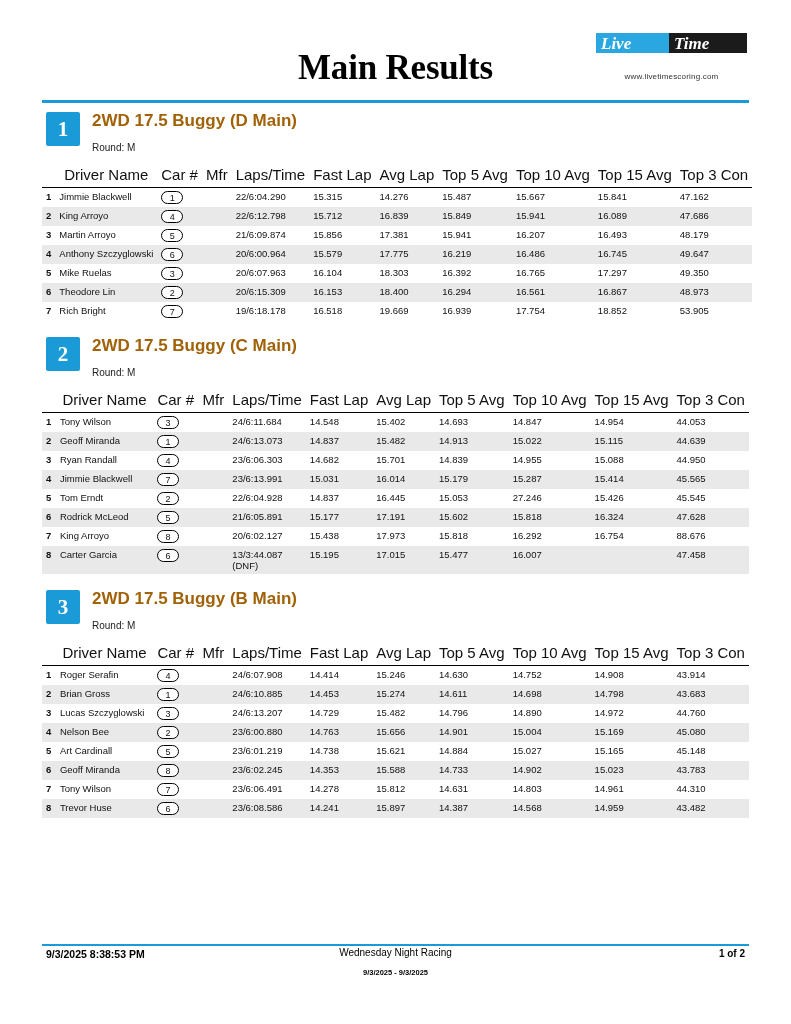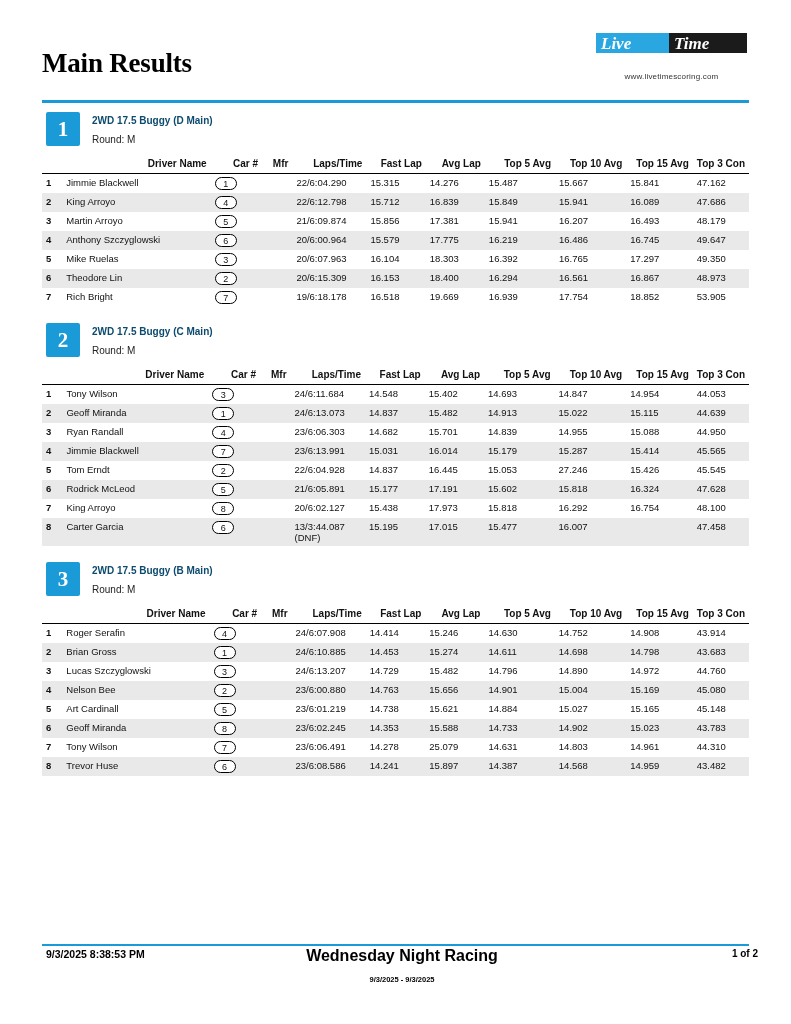--- a/index.html
+++ b/index.html
@@ -24,21 +24,22 @@
 
   
   .header {
     position: relative;
     height: 96px;
   }
   .doc-title {
     position: absolute;
     left: 0; right: 0;
     top: 48px;
-    font-size: 27px;
+    text-align: center;
+    font-size: 35px;
     font-weight: bold;
     font-family: "Liberation Serif", serif;
     letter-spacing: -0.2px;
     color: #000;
   }
   .brand {
     position: absolute;
     right: 0;
     top: 30px;
     width: 155px;
@@ -79,44 +80,44 @@
     font-size: 21px;
     font-weight: bold;
     display: flex;
     align-items: center;
     justify-content: center;
     border-radius: 2px;
     font-family: "Liberation Serif", serif;
   }
   .class-meta { padding-top: 1px; }
   .class-title {
-    font-size: 10px;
+    font-size: 17px;
     font-weight: bold;
-    color: #0c4a6e;
+    color: #a16207;
     line-height: 16px;
   }
   .class-round {
     font-size: 10px;
     color: #222;
     line-height: 14px;
-    margin-top: 4px;
+    margin-top: 12px;
   }
 
   
   table.results {
     width: 100%;
     border-collapse: collapse;
     margin-top: 8px;
     font-size: 9.5px;
     color: #111;
   }
   table.results thead th {
-    font-size: 10px;
-    font-weight: bold;
-    text-align: right;
+    font-size: 15px;
+    font-weight: normal;
+    text-align: center;
     padding: 3px 4px 4px 4px;
     border-bottom: 1.5px solid #000;
     white-space: nowrap;
   }
   table.results tbody td {
     padding: 3px 4px;
     vertical-align: top;
     white-space: nowrap;
   }
   tbody tr.alt td { background: #e9e9e9; }
@@ -150,34 +151,34 @@
   
   .footer-rule {
     position: absolute;
     left: 42px; right: 42px;
     bottom: 78px;
     height: 2px;
     background: #1a9ad6;
   }
   .footer {
     position: absolute;
-    left: 42px; right: 29px;
+    left: 42px; right: 42px;
     bottom: 48px;
     height: 30px;
   }
   .footer-left {
     position: absolute; left: 4px; top: 2px;
     font-size: 10.5px; font-weight: bold; color: #000;
   }
   .footer-center {
     position: absolute; left: 0; right: 0; top: 1px;
     text-align: center;
   }
   .footer-event {
-    font-size: 16px; font-weight: bold; color: #000;
+    font-size: 10px; font-weight: normal; color: #000;
   }
   .footer-dates {
     font-size: 7.5px; font-weight: bold; color: #000; margin-top: 10px;
   }
   .footer-right {
     position: absolute; right: 4px; top: 2px;
     font-size: 10px; font-weight: bold; color: #000;
   }
 </style>
 </head>
@@ -428,21 +429,21 @@
                 <td class="c-pos">7</td>
                 <td class="c-driver">King Arroyo</td>
                 <td class="c-car"><span class="carnum">8</span></td>
                 <td class="c-mfr"></td>
                 <td class="c-laps"><span>20/6:02.127</span></td>
                 <td class="c-fast">15.438</td>
                 <td class="c-avg">17.973</td>
                 <td class="c-t5">15.818</td>
                 <td class="c-t10">16.292</td>
                 <td class="c-t15">16.754</td>
-                <td class="c-t3">48.100</td>
+                <td class="c-t3">88.676</td>
               </tr>
               <tr class="alt">
                 <td class="c-pos">8</td>
                 <td class="c-driver">Carter Garcia</td>
                 <td class="c-car"><span class="carnum">6</span></td>
                 <td class="c-mfr"></td>
                 <td class="c-laps"><span>13/3:44.087</span><span class="dnf">(DNF)</span></td>
                 <td class="c-fast">15.195</td>
                 <td class="c-avg">17.015</td>
                 <td class="c-t5">15.477</td>
@@ -556,21 +557,21 @@
                 <td class="c-t15">15.023</td>
                 <td class="c-t3">43.783</td>
               </tr>
               <tr>
                 <td class="c-pos">7</td>
                 <td class="c-driver">Tony Wilson</td>
                 <td class="c-car"><span class="carnum">7</span></td>
                 <td class="c-mfr"></td>
                 <td class="c-laps"><span>23/6:06.491</span></td>
                 <td class="c-fast">14.278</td>
-                <td class="c-avg">25.079</td>
+                <td class="c-avg">15.812</td>
                 <td class="c-t5">14.631</td>
                 <td class="c-t10">14.803</td>
                 <td class="c-t15">14.961</td>
                 <td class="c-t3">44.310</td>
               </tr>
               <tr class="alt">
                 <td class="c-pos">8</td>
                 <td class="c-driver">Trevor Huse</td>
                 <td class="c-car"><span class="carnum">6</span></td>
                 <td class="c-mfr"></td>

